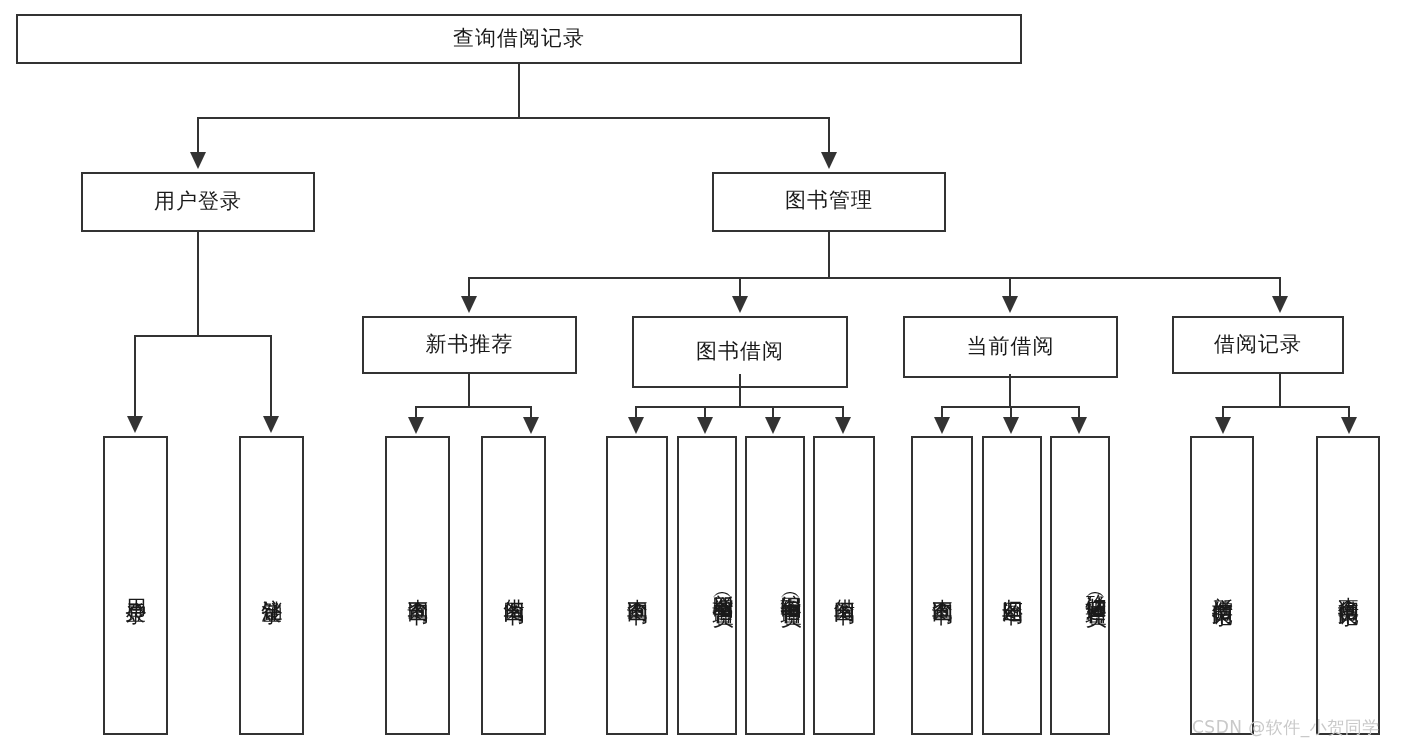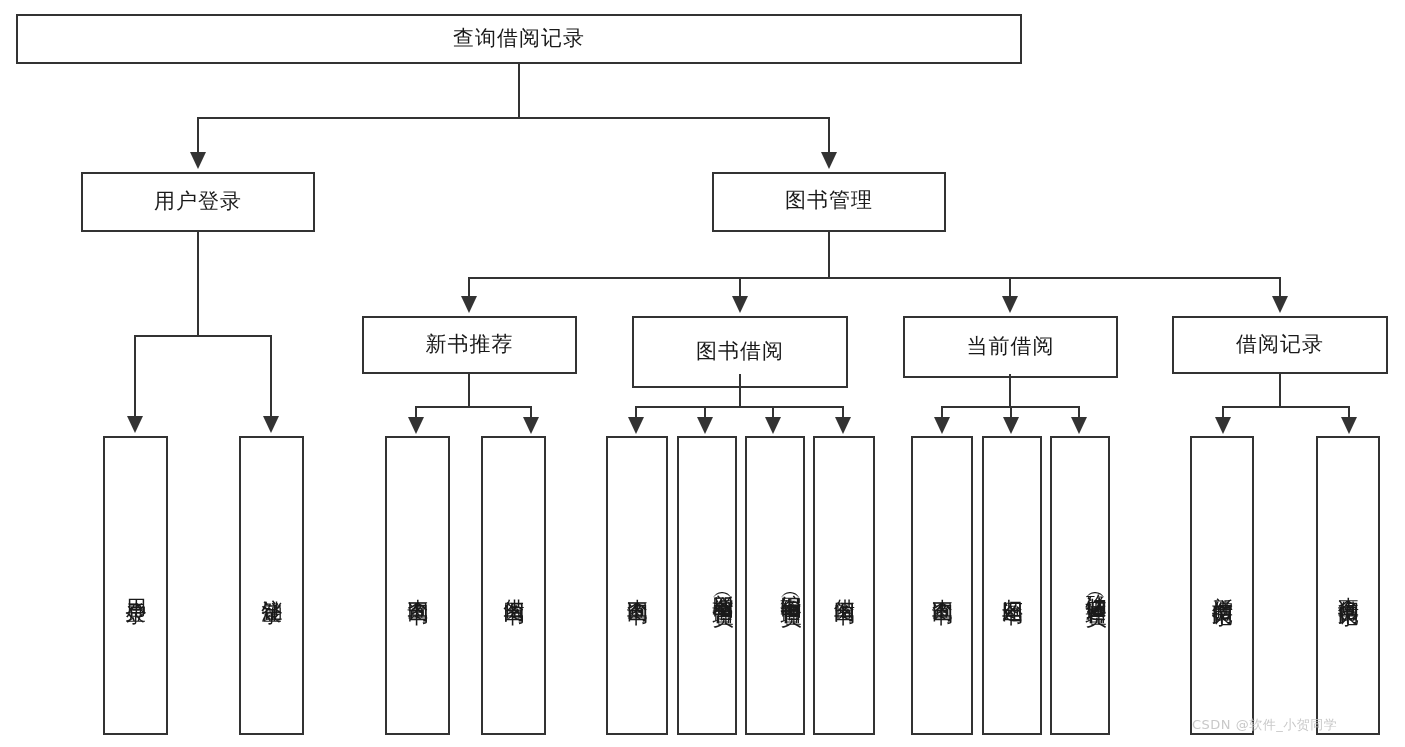--- a/index.html
+++ b/index.html
@@ -55,21 +55,21 @@
     position: absolute;
     width: 0;
     height: 0;
     border-left: 8px solid transparent;
     border-right: 8px solid transparent;
     border-top: 17px solid #333333;
   }
   .watermark {
     position: absolute;
     color: #c9c9c9;
-    font-size: 13px;
+    font-size: 17px;
     letter-spacing: 0.5px;
     white-space: nowrap;
   }
 </style>
 </head>
 <body>
 
 <div id="canvas">
 
   <div class="node node-h" style="left:16px; top:14px; width:1006px; height:50px;">
@@ -110,21 +110,21 @@
 
   <div class="node node-h" style="left:362px; top:316px; width:215px; height:58px;">
     <span>新书推荐</span>
   </div>
   <div class="node node-h" style="left:632px; top:316px; width:216px; height:72px;">
     <span>图书借阅</span>
   </div>
   <div class="node node-h" style="left:903px; top:316px; width:215px; height:62px;">
     <span>当前借阅</span>
   </div>
-  <div class="node node-h" style="left:1172px; top:316px; width:216px; height:58px;">
+  <div class="node node-h" style="left:1172px; top:316px; width:172px; height:58px;">
     <span>借阅记录</span>
   </div>
 
   <div class="edge edge-v" style="left:468px; top:374px; width:2px; height:33px;"></div>
   <div class="edge edge-h" style="left:415px; top:406px; width:117px; height:2px;"></div>
   <div class="edge edge-v" style="left:415px; top:406px; width:2px; height:12px;"></div>
   <div class="arrow" style="left:408px; top:417px;"></div>
   <div class="edge edge-v" style="left:530px; top:406px; width:2px; height:12px;"></div>
   <div class="arrow" style="left:523px; top:417px;"></div>
 

